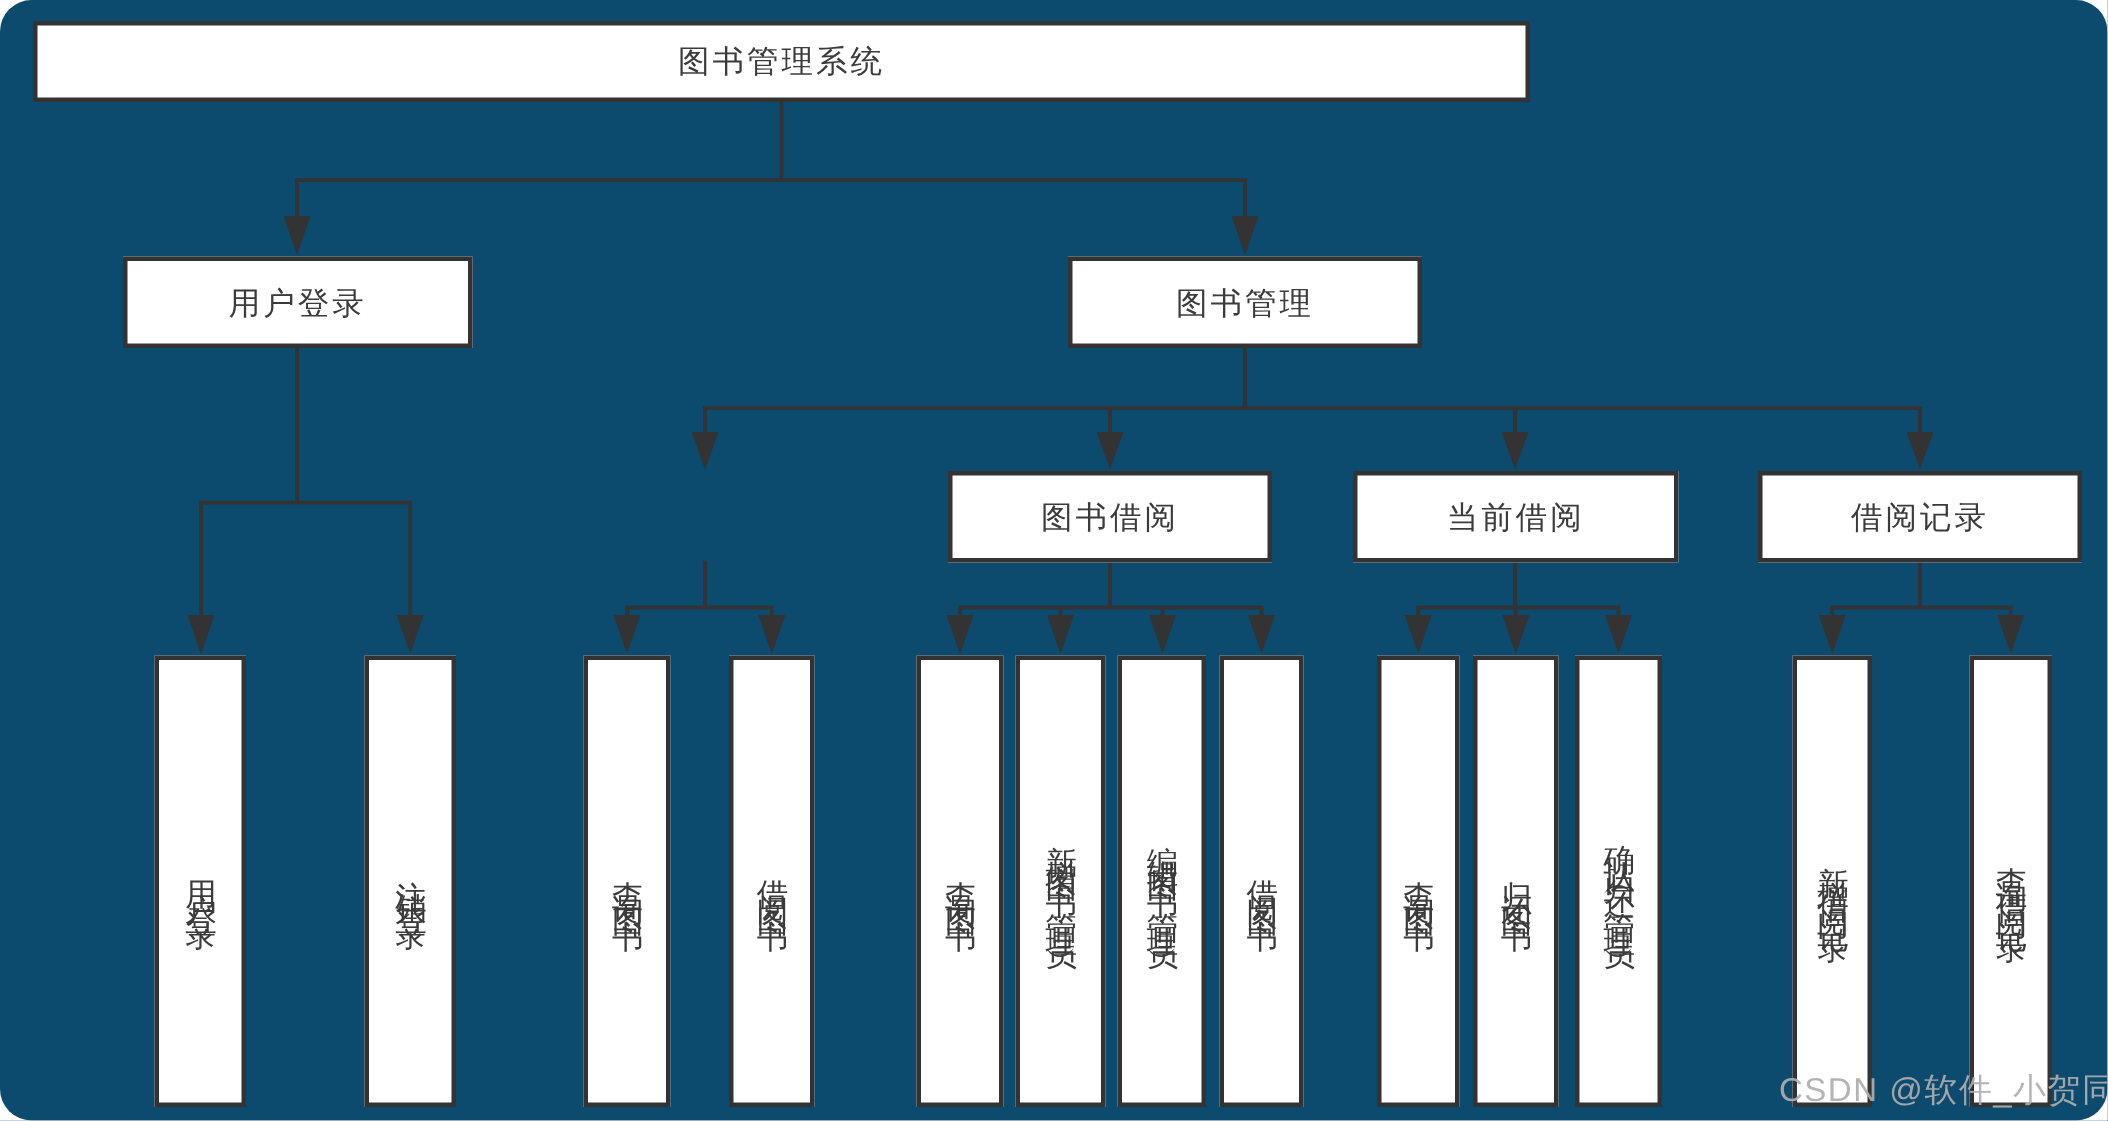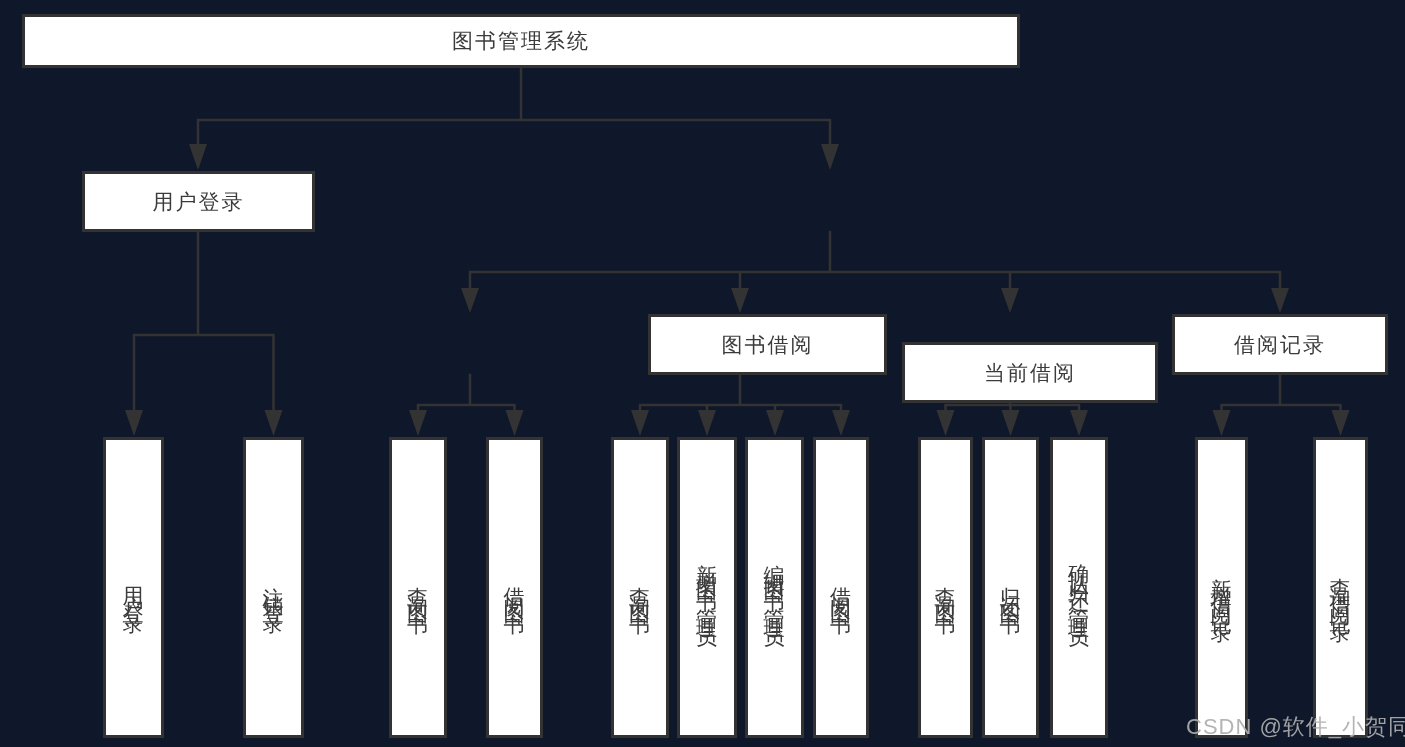--- a/index.html
+++ b/index.html
@@ -5,22 +5,23 @@
   html, body {
     margin: 0;
     padding: 0;
     background: #ffffff;
     font-family: "Liberation Sans", "DejaVu Sans", sans-serif;
   }
   .stage {
     position: relative;
     width: 1405px;
     height: 747px;
-    background: #0f172a;
+    background: #0c4a6e;
     overflow: hidden;
+    border-radius: 21px;
   }
   .connectors {
     position: absolute;
     left: 0;
     top: 0;
     width: 1405px;
     height: 747px;
     z-index: 1;
   }
   .box {
@@ -54,22 +55,22 @@
     color: rgba(174, 174, 174, 0.92);
     letter-spacing: 1px;
     z-index: 3;
     white-space: nowrap;
   }
   
   .n-root            { left: 22px;   top: 14px;  width: 998px; height: 54px; }
   .n-user-login      { left: 82px;   top: 171px; width: 233px; height: 61px; }
   .n-book-mgmt       { left: 712px;  top: 171px; width: 236px; height: 61px; }
   .n-new-book-rec    { left: 362px;  top: 314px; width: 216px; height: 61px; }
-  .n-book-borrow     { left: 648px;  top: 314px; width: 239px; height: 61px; }
-  .n-current-borrow  { left: 902px;  top: 314px; width: 256px; height: 61px; margin-top: 28px; }
+  .n-book-borrow     { left: 632px;  top: 314px; width: 216px; height: 61px; }
+  .n-current-borrow  { left: 902px;  top: 314px; width: 217px; height: 61px; }
   .n-borrow-records  { left: 1172px; top: 314px; width: 216px; height: 61px; }
   .leaf { top: 437px; height: 301px; }
   .l-user-login          { left: 103px;  width: 61px; }
   .l-logout              { left: 243px;  width: 61px; }
   .l-query-book-1        { left: 389px;  width: 58px; }
   .l-borrow-book-1       { left: 486px;  width: 57px; }
   .l-query-book-2        { left: 611px;  width: 58px; }
   .l-add-book-admin      { left: 677px;  width: 60px; }
   .l-edit-book-admin     { left: 745px;  width: 59px; }
   .l-borrow-book-2       { left: 813px;  width: 56px; }
@@ -124,20 +125,23 @@
     </g>
   </svg>
 
   <div class="box hbox n-root">
     <span>图书管理系统</span>
   </div>
 
   <div class="box hbox n-user-login">
     <span>用户登录</span>
   </div>
+  <div class="box hbox n-book-mgmt">
+    <span>图书管理</span>
+  </div>
 
   <div class="box hbox n-book-borrow">
     <span>图书借阅</span>
   </div>
   <div class="box hbox n-current-borrow">
     <span>当前借阅</span>
   </div>
   <div class="box hbox n-borrow-records">
     <span>借阅记录</span>
   </div>

